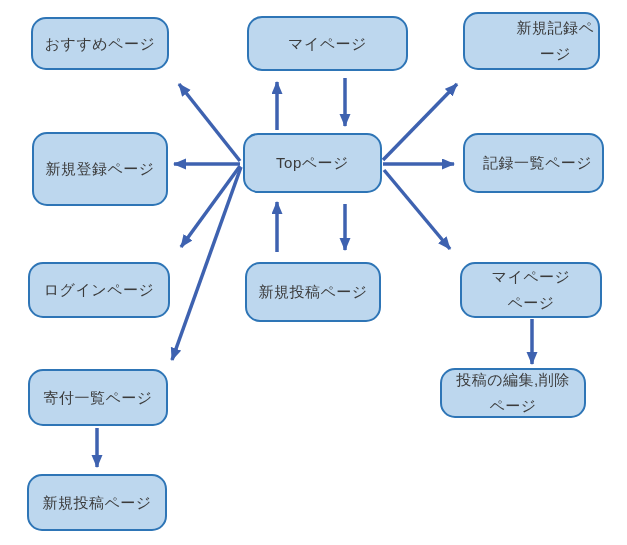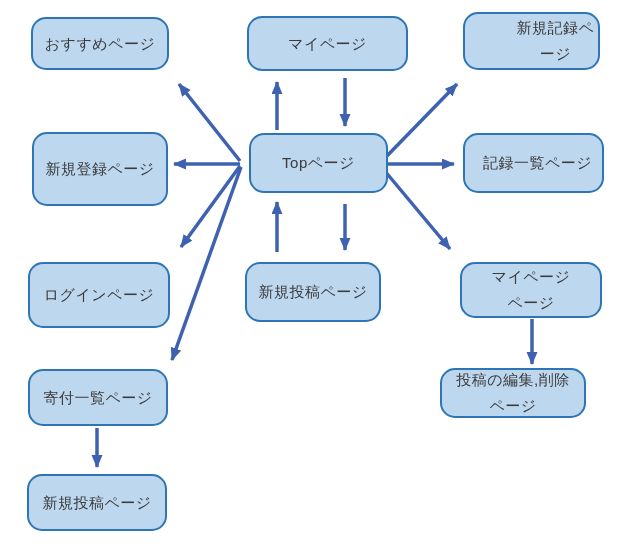--- a/index.html
+++ b/index.html
@@ -41,23 +41,23 @@
     font-size:15px;
     letter-spacing:0.5px;
     line-height:26px;
     white-space:pre-line;
   }
   
   .n-osusume        {left:31px;  top:17px;  width:138px; height:53px;}
   .n-mypage         {left:247px; top:16px;  width:161px; height:55px;text-align:right;}
   .n-new-record     {left:463px; top:12px;  width:137px; height:58px;padding-left:48px;}
   .n-signup         {left:32px;  top:132px; width:136px; height:74px;}
-  .n-top            {left:249px; top:133px; width:139px; height:60px;}
+  .n-top            {left:243px; top:133px; width:139px; height:60px;}
   .n-record-list    {left:463px; top:133px; width:141px; height:60px;padding-left:8px;}
-  .n-login          {left:28px;  top:262px; width:142px; height:66px;text-align:right;}
+  .n-login          {left:28px;  top:262px; width:142px; height:56px;text-align:right;}
   .n-new-post-center{left:245px; top:262px; width:136px; height:60px;}
   .n-post-detail    {left:460px; top:262px; width:142px; height:56px;}
   .n-donation-list  {left:28px;  top:369px; width:140px; height:57px;}
   .n-post-edit      {left:440px; top:368px; width:146px; height:50px;}
   .n-new-post-bottom{left:27px;  top:474px; width:140px; height:57px;}
 </style>
 </head>
 <body>
 
 <div class="canvas">

